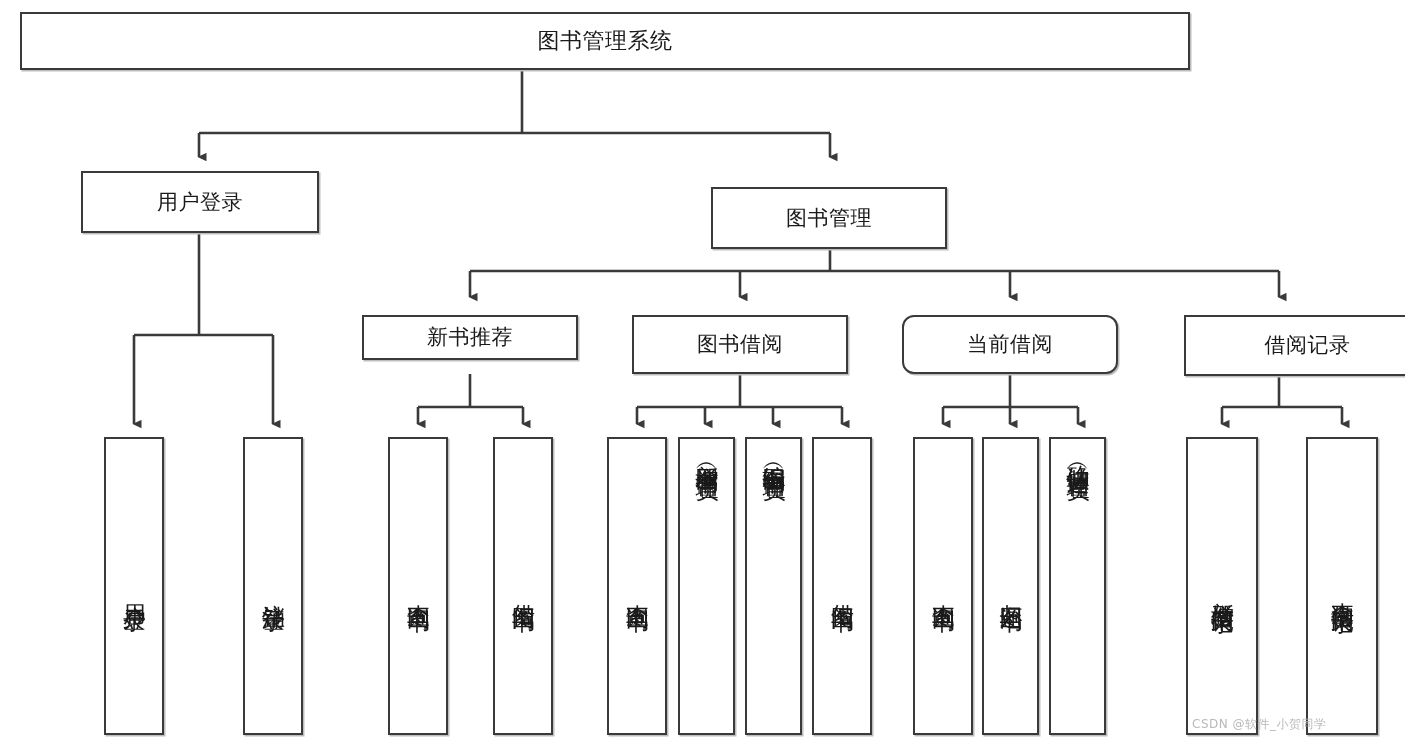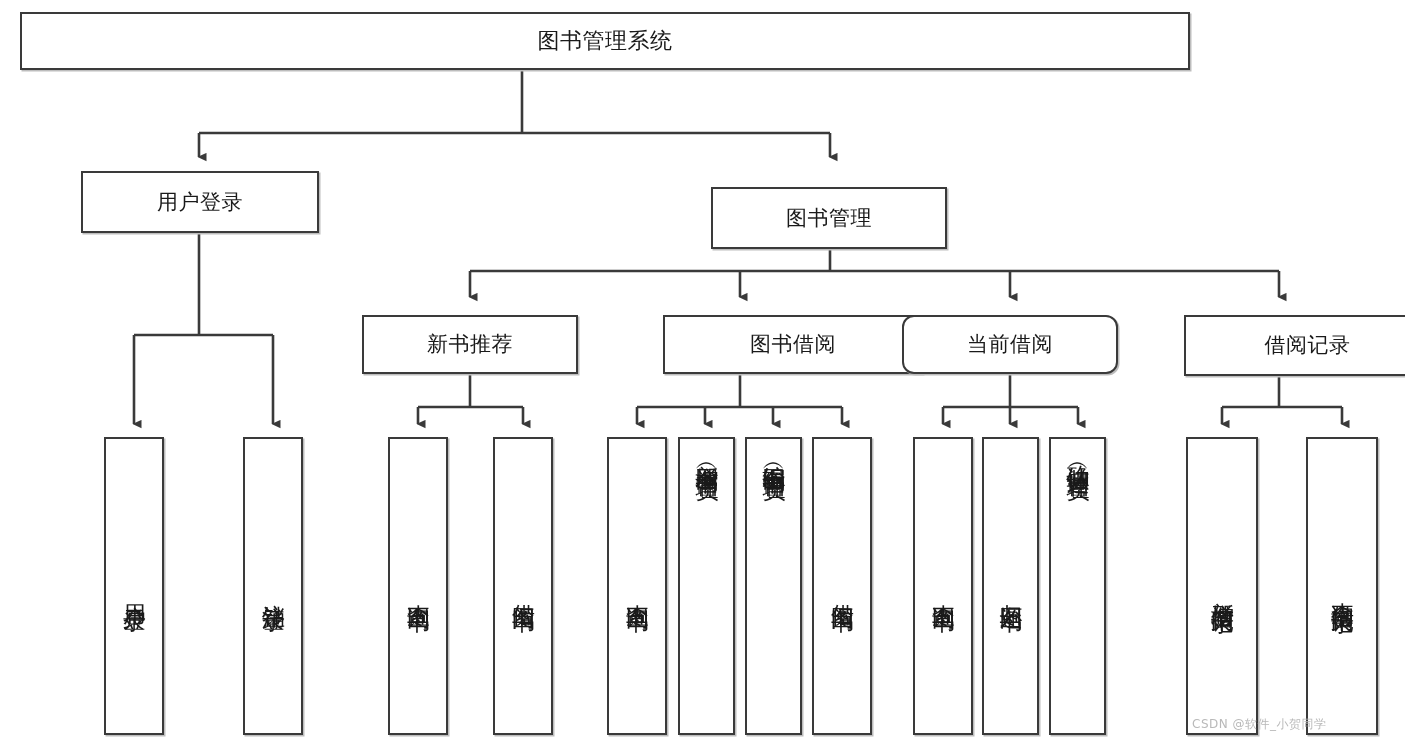--- a/index.html
+++ b/index.html
@@ -132,25 +132,25 @@
   </div>
 
   <div class="node horiz" style="left:81px; top:171px; width:238px; height:62px;">
     <span class="label">用户登录</span>
   </div>
 
   <div class="node horiz" style="left:711px; top:171px; width:236px; height:62px;margin-top:16px;">
     <span class="label">图书管理</span>
   </div>
 
-  <div class="node horiz" style="left:362px; top:315px; width:216px; height:59px;">
+  <div class="node horiz" style="left:362px; top:315px; width:216px; height:45px;">
     <span class="label">新书推荐</span>
   </div>
 
-  <div class="node horiz" style="left:632px; top:315px; width:260px; height:59px;margin-left:31px;">
+  <div class="node horiz" style="left:632px; top:315px; width:216px; height:59px;">
     <span class="label">图书借阅</span>
   </div>
 
   <div class="node horiz" style="left:902px; top:315px; width:216px; height:59px;border-radius:12px;">
     <span class="label">当前借阅</span>
   </div>
 
   <div class="node horiz" style="left:1171px; top:315px; width:247px; height:61px;margin-left:13px;">
     <span class="label">借阅记录</span>
   </div>

